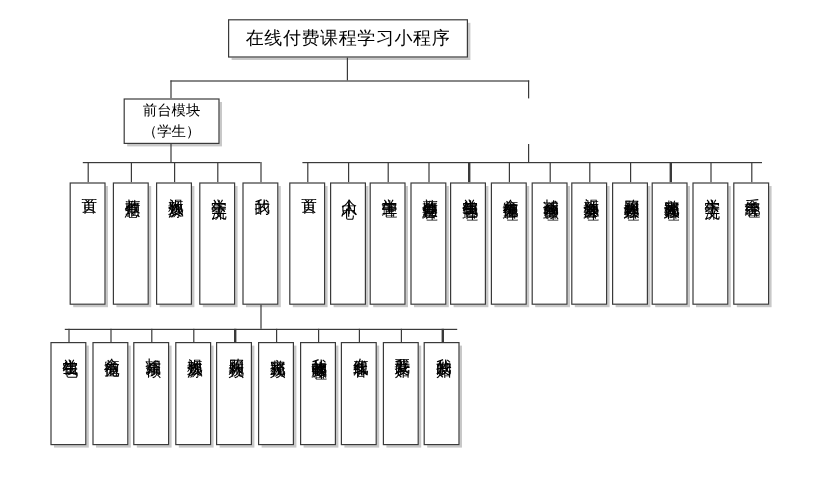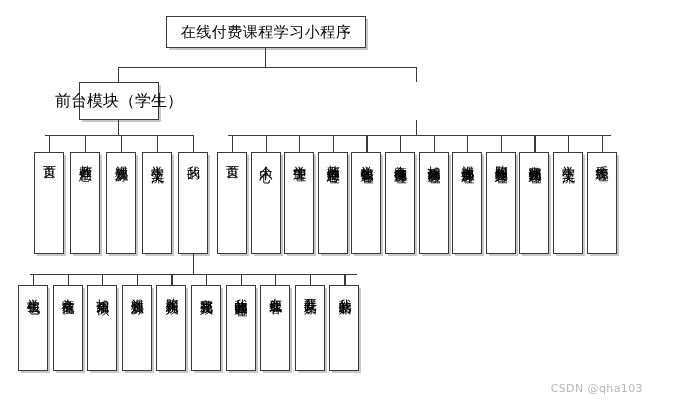--- a/index.html
+++ b/index.html
@@ -11,20 +11,21 @@
     height: 401px;
     background: #ffffff;
     font-family: "DejaVu Sans", "Liberation Sans", sans-serif;
     overflow: hidden;
   }
 
   #diagram {
     position: relative;
     width: 651px;
     height: 401px;
+    margin-left: 24px;
   }
 
   
   .node {
     position: absolute;
     box-sizing: border-box;
     background: #ffffff;
     border: 1.3px solid #3a3a3a;
     box-shadow: 2.5px 2.5px 0 -0.5px #c8c8c8;
     display: flex;
@@ -36,24 +37,24 @@
   
   .node-root {
     font-size: 15px;
     line-height: 1.2;
     letter-spacing: 0.5px;
     white-space: nowrap;
   }
 
   
   .node-module {
-    font-size: 16px;
+    font-size: 12px;
     line-height: 1.45;
     text-align: left;
-    flex-direction: row;
+    flex-direction: column;
     white-space: nowrap;
   }
 
   
   .node-leaf {
     align-items: flex-start;
     justify-content: center;
   }
   .node-leaf .vtext {
     writing-mode: vertical-rl;
@@ -231,14 +232,13 @@
         <span class="vtext">在线客服</span>
       </div>
       <div class="node node-leaf" style="left: 294.8px; top: 285px; width: 30px; height: 86px;">
         <span class="vtext">我要发贴</span>
       </div>
       <div class="node node-leaf" style="left: 329.4px; top: 285px; width: 30px; height: 86px;">
         <span class="vtext">我的发贴</span>
       </div>
     </div>
 
-  <div id="watermark">CSDN @qha103</div>
 </div>
 
 </body></html>

